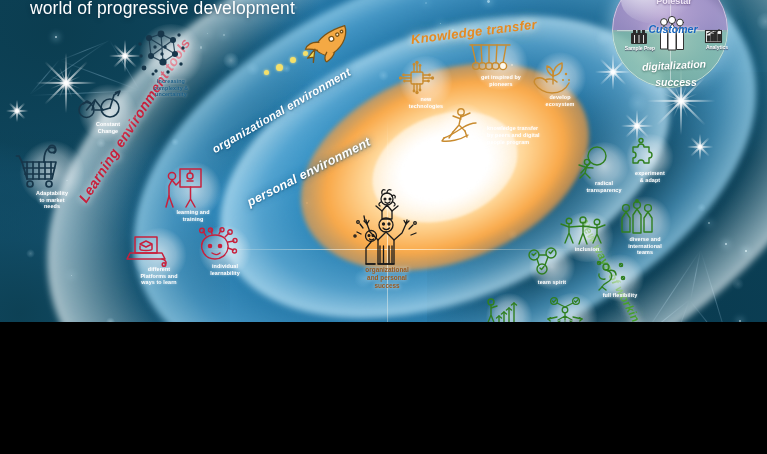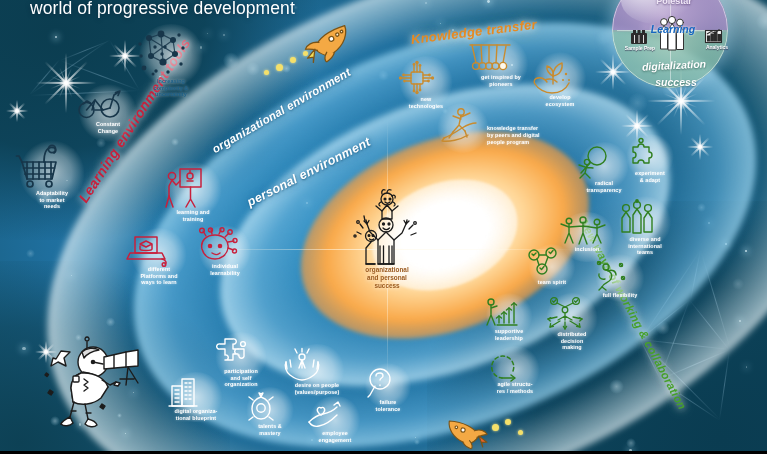--- a/index.html
+++ b/index.html
@@ -1,17 +1,17 @@
 <!DOCTYPE html>
 <html><head>
 <meta charset="utf-8">
 <style>
   html,body{margin:0;padding:0;background:#000;}
   #stage{
-    position:relative;width:767px;height:451px;overflow:hidden;
+    position:relative;width:767px;height:322px;overflow:hidden;
     font-family:"Liberation Sans", sans-serif;
     background:
       radial-gradient(ellipse 420px 300px at 58% 46%, rgba(255,255,255,0.00) 60%, rgba(255,255,255,0) 100%),
       radial-gradient(ellipse 760px 520px at 44% 52%, #2f8fc4 0%, #1f6f9e 38%, #14546f 62%, #0d3d52 82%, #0a3144 100%),
       linear-gradient(135deg,#0b3a4c 0%, #10566f 35%, #1b7aa5 65%, #0e4a62 100%);
   }
   .layer{position:absolute;inset:0;}
   
   .corner-tl{
     position:absolute;left:-60px;top:-60px;width:380px;height:300px;
@@ -794,21 +794,21 @@
     <svg width="30" height="36" viewBox="0 0 30 36" fill="#ffffff" stroke="#333" stroke-width="1" stroke-linecap="round" stroke-linejoin="round">
       <circle cx="7" cy="7" r="3.4"></circle>
         <path d="M7 11 L3.5 16 v18 h7 V16 Z"></path>
       <circle cx="15" cy="5" r="3.6"></circle>
         <path d="M15 9 L11 15 v20 h8 V15 Z"></path>
       <circle cx="23" cy="7.5" r="3.4"></circle>
         <path d="M23 11.5 L19.5 16.5 v18 h7 v-18 Z"></path>
     </svg>
   </div>
 
-  <div class="bub-label" style="left:638px;top:23px;width:70px;font-size:10.5px;font-style:italic;color:#1666c0;text-shadow:0 0 3px rgba(255,255,255,.9);">Learning</div>
+  <div class="bub-label" style="left:638px;top:23px;width:70px;font-size:10.5px;font-style:italic;color:#1666c0;text-shadow:0 0 3px rgba(255,255,255,.9);">Customer</div>
 
   <div style="position:absolute;left:631px;top:30px;">
     <svg width="16" height="14" viewBox="0 0 16 14" fill="#2b2b2b">
       <rect x="0" y="3" width="16" height="11" rx="1"></rect>
       <rect x="2" y="0" width="3" height="4" fill="#2b2b2b"></rect>
       <rect x="6.5" y="0" width="3" height="4" fill="#2b2b2b"></rect>
       <rect x="11" y="0" width="3" height="4" fill="#2b2b2b"></rect>
       <rect x="3" y="5" width="1" height="8" fill="#ddd"></rect>
       <rect x="7.5" y="5" width="1" height="8" fill="#ddd"></rect>
       <rect x="12" y="5" width="1" height="8" fill="#ddd"></rect>

